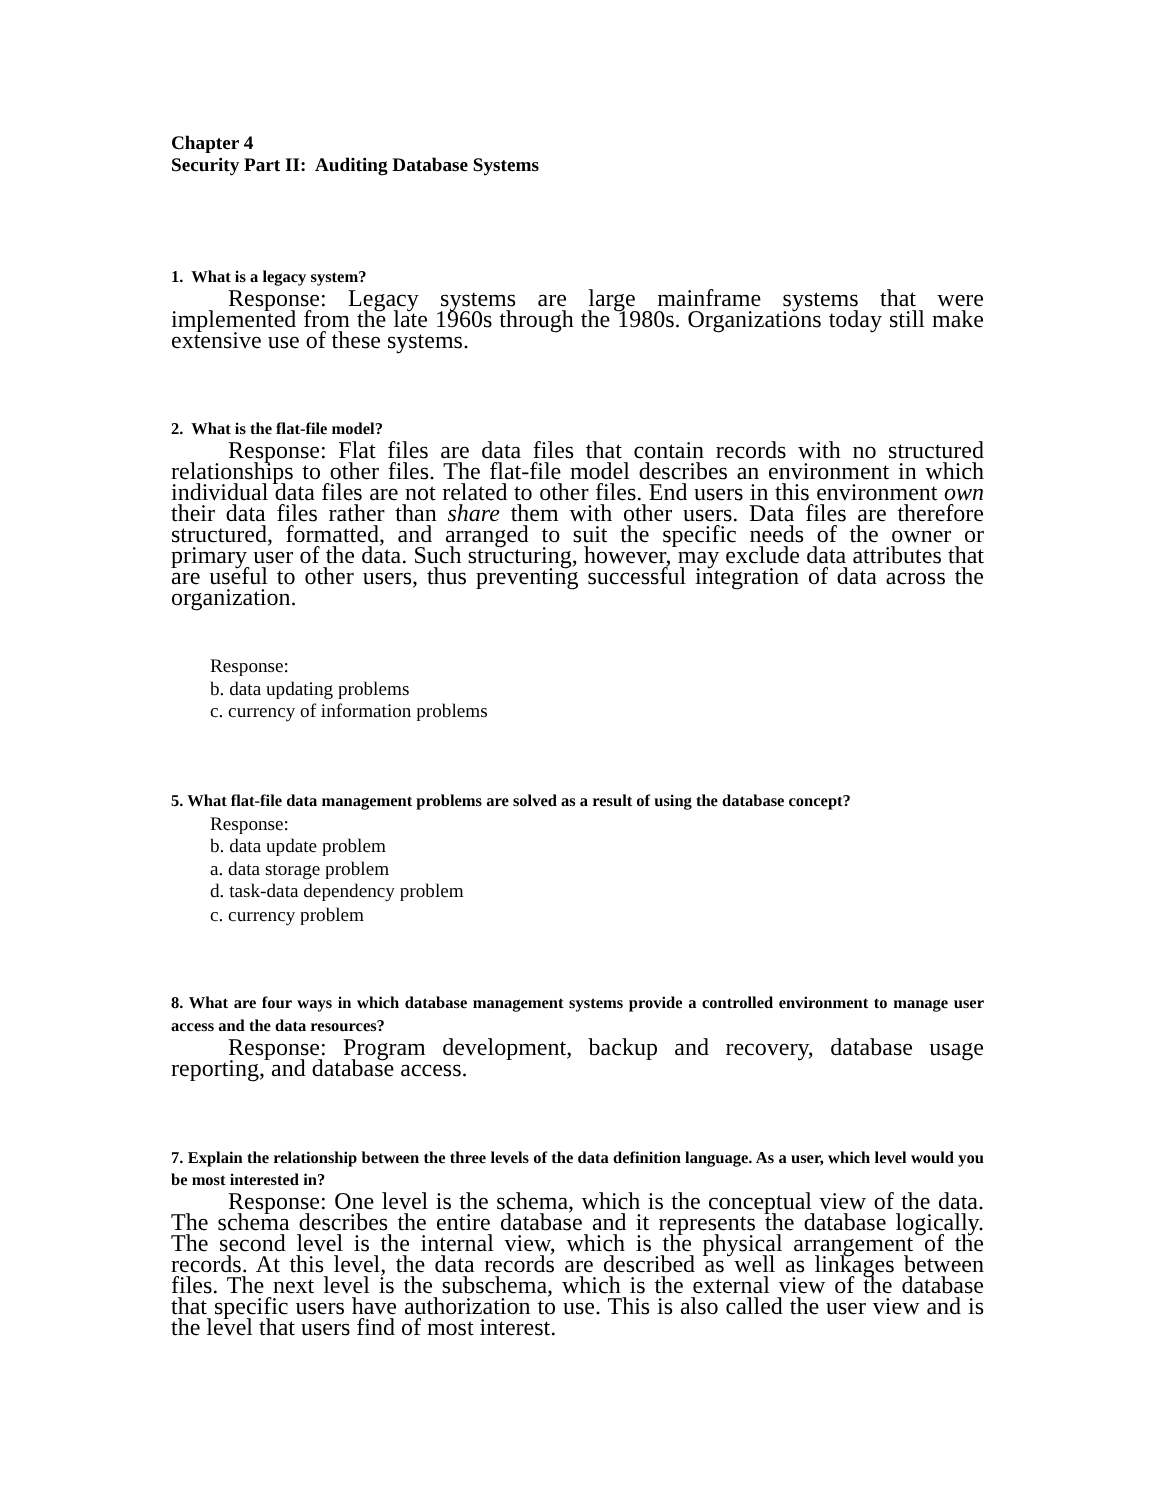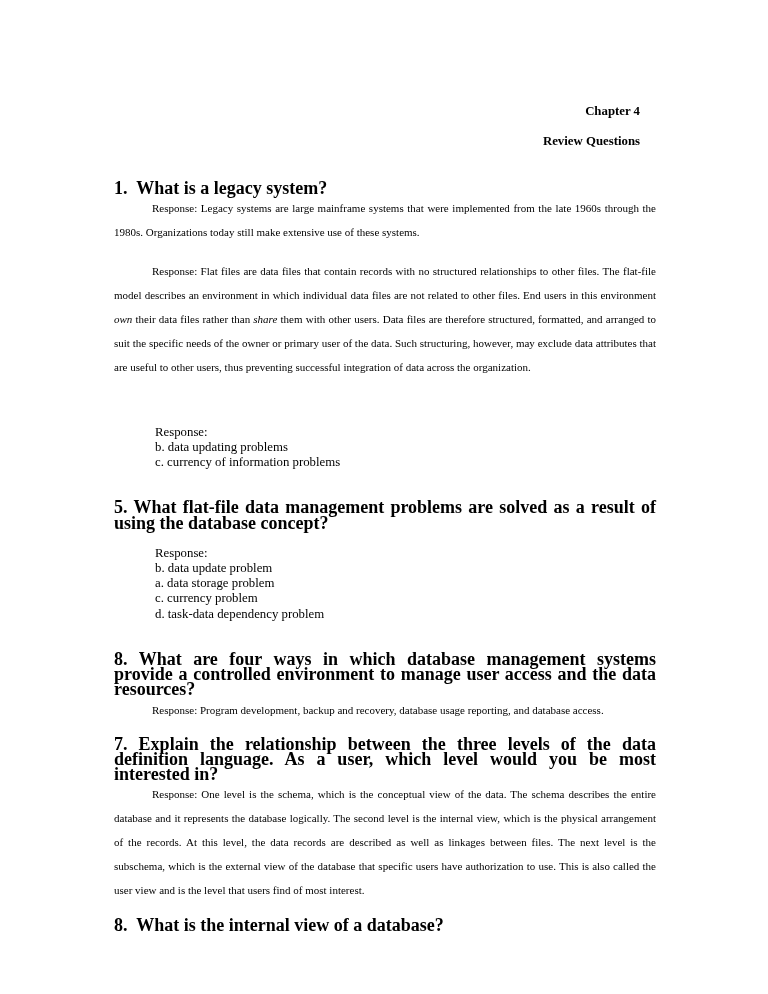--- a/index.html
+++ b/index.html
@@ -31,84 +31,85 @@
   }
   .line {
     font-size: 12.8px;
     line-height: 15.2px;
     white-space: pre-wrap;
   }
   .bold {
     font-weight: bold;
   }
   .heading-block {
-    margin: 16px;
-    text-align: right;
+    margin: 0;
   }
   .blank {
     height: 15.2px;
     line-height: 15.2px;
     font-size: 12.8px;
   }
   .qblock {
     margin: 0;
   }
   .qhead {
     font-weight: bold;
-    font-size: 18px;
+    font-size: 11px;
     line-height: 15.2px;
     white-space: pre-wrap;
+    margin-top: 29px;
   }
   .qhead.justified {
     text-align: justify;
     text-align-last: left;
   }
   .para {
-    font-size: 11px;
-    line-height: 24px;
+    font-size: 16px;
+    line-height: 14px;
     text-align: justify;
     text-align-last: left;
     text-indent: 38px;
     margin: 0;
   }
   .list {
-    margin: 15px;
+    margin: 0;
     padding: 0;
   }
   .list .li {
     font-size: 12.8px;
     line-height: 15.2px;
     padding-left: 26px;
     white-space: pre-wrap;
   }
   em.it {
     font-style: italic;
   }
 </style>
 </head>
 <body>
 
 <div class="page">
   <div class="doc-body">
 
     <div class="heading-block">
       <div class="line bold">Chapter 4</div>
+      <div class="line bold">Security Part II:  Auditing Database Systems</div>
       <div class="blank">&nbsp;</div>
-      <div class="line bold">Review Questions</div>
     </div>
 
     <div class="blank">&nbsp;</div>
 
     <div class="qblock">
       <div class="qhead">1.  What is a legacy system?</div>
       <div class="para">Response:  Legacy systems are large mainframe systems that were implemented from the late 1960s through the 1980s. Organizations today still make extensive use of these systems.</div>
     </div>
     <div class="blank">&nbsp;</div>
 
     <div class="qblock">
+      <div class="qhead">2.  What is the flat-file model?</div>
       <div class="para"><span>Response:  Flat files are data files that contain records with no structured relationships to other files. The flat-file model describes an environment in which individual data files are not related to other files. End users in this environment </span><em class="it">own</em><span> their data files rather than </span><em class="it">share</em><span> them with other users. Data files are therefore structured, formatted, and arranged to suit the specific needs of the owner or primary user of the data. Such structuring, however, may exclude data attributes that are useful to other users, thus preventing successful integration of data across the organization.</span></div>
     </div>
     <div class="blank">&nbsp;</div>
 
     <div class="blank">&nbsp;</div>
 
     <div class="qblock">
       <div class="list">
         <div class="li">Response:</div>
         <div class="li">b. data updating problems</div>
@@ -116,36 +117,33 @@
       </div>
     </div>
     <div class="blank">&nbsp;</div>
 
     <div class="qblock">
       <div class="qhead justified">5. What flat-file data management problems are solved as a result of using the database concept?</div>
       <div class="list">
         <div class="li">Response:</div>
         <div class="li">b. data update problem</div>
         <div class="li">a. data storage problem</div>
+        <div class="li">d. task-data dependency problem</div>
         <div class="li">c. currency problem</div>
-        <div class="li">d. task-data dependency problem</div>
       </div>
     </div>
     <div class="blank">&nbsp;</div>
 
     <div class="qblock">
       <div class="qhead justified">8. What are four ways in which database management systems provide a controlled environment to manage user access and the data resources?</div>
       <div class="para">Response:  Program development, backup and recovery, database usage reporting, and database access.</div>
     </div>
     <div class="blank">&nbsp;</div>
 
     <div class="qblock">
       <div class="qhead justified">7. Explain the relationship between the three levels of the data definition language. As a user, which level would you be most interested in?</div>
       <div class="para">Response:  One level is the schema, which is the conceptual view of the data. The schema describes the entire database and it represents the database logically. The second level is the internal view, which is the physical arrangement of the records. At this level, the data records are described as well as linkages between files. The next level is the subschema, which is the external view of the database that specific users have authorization to use. This is also called the user view and is the level that users find of most interest.</div>
     </div>
     <div class="blank">&nbsp;</div>
 
-    <div class="qblock">
-      <div class="qhead">8.  What is the internal view of a database?</div>
-    </div>
 
   </div>
 </div>
 
 </body></html>

